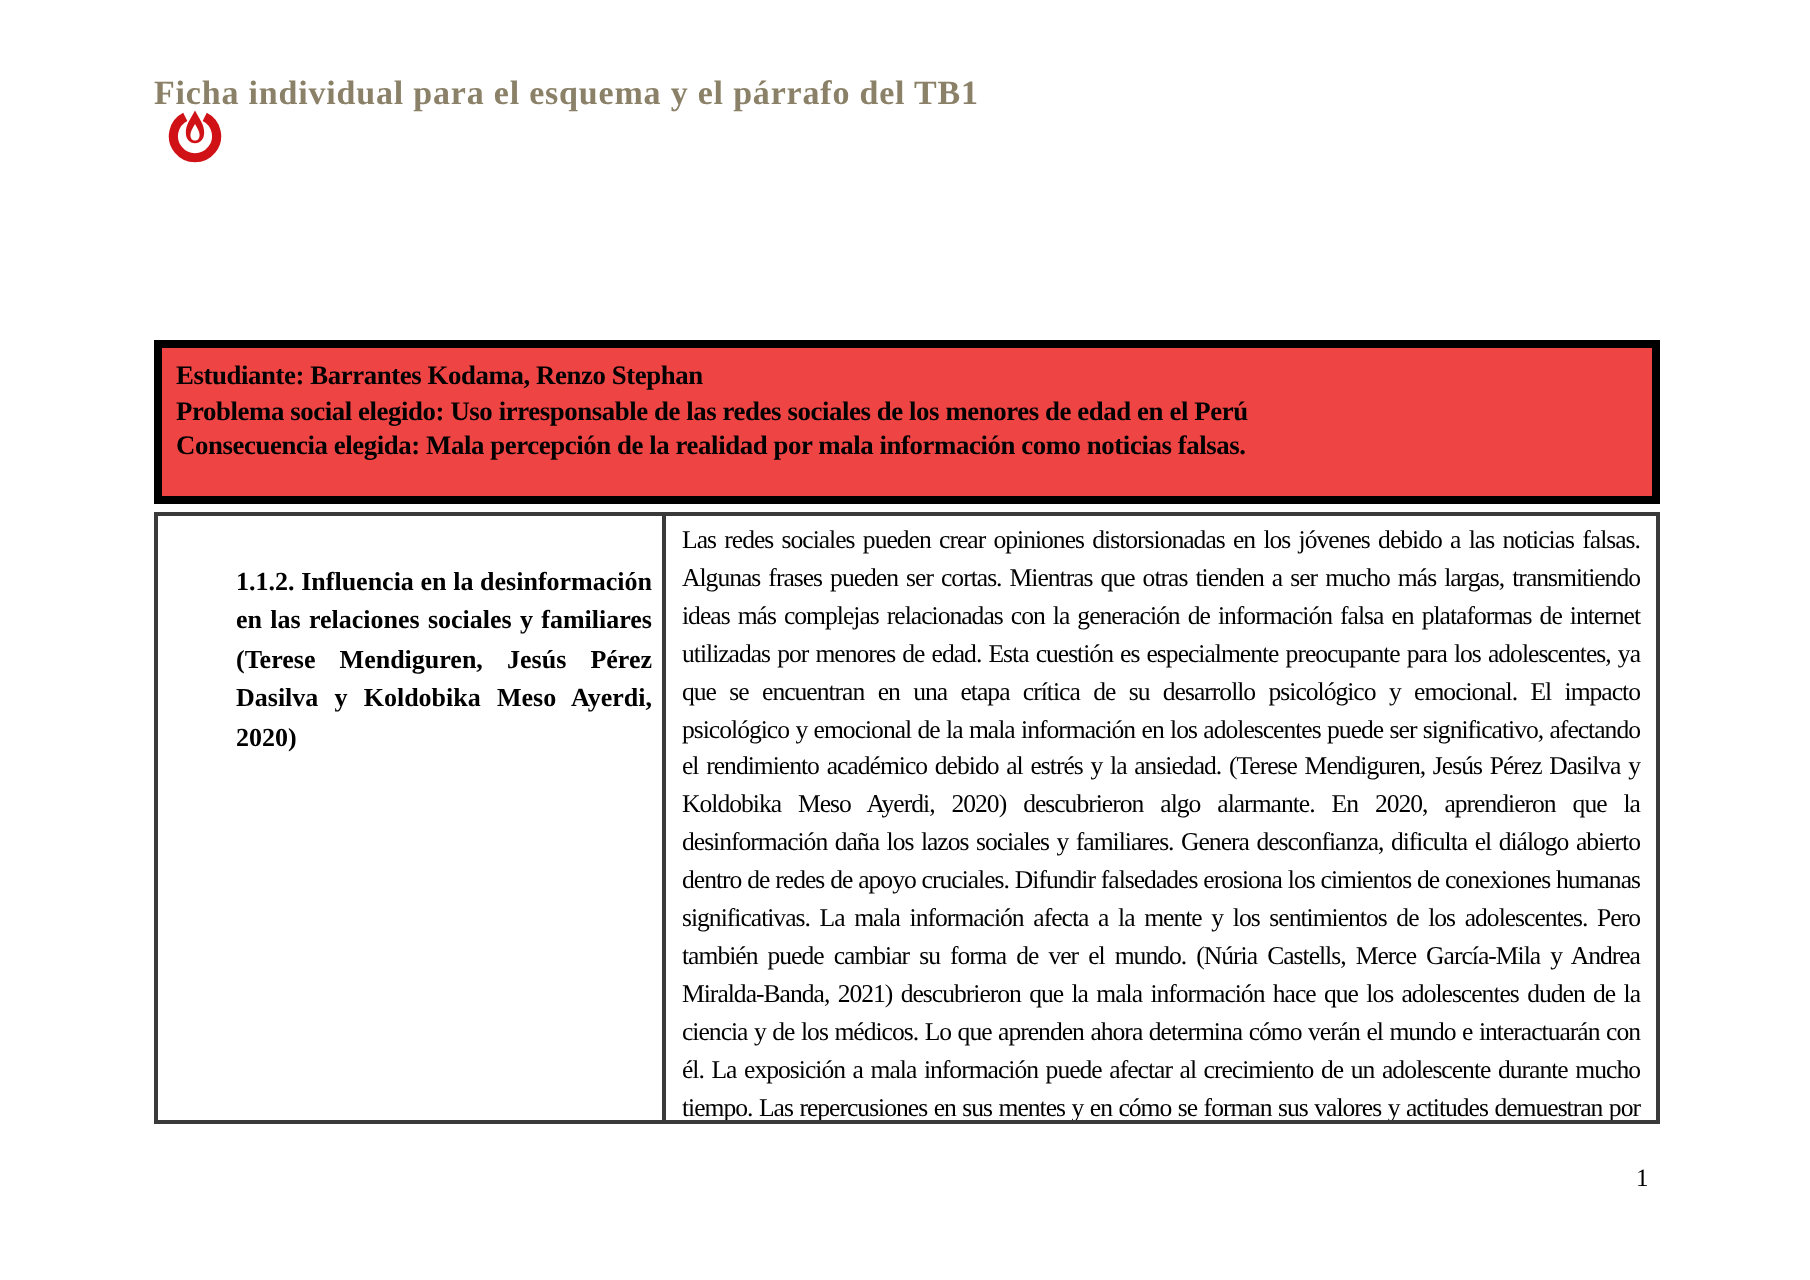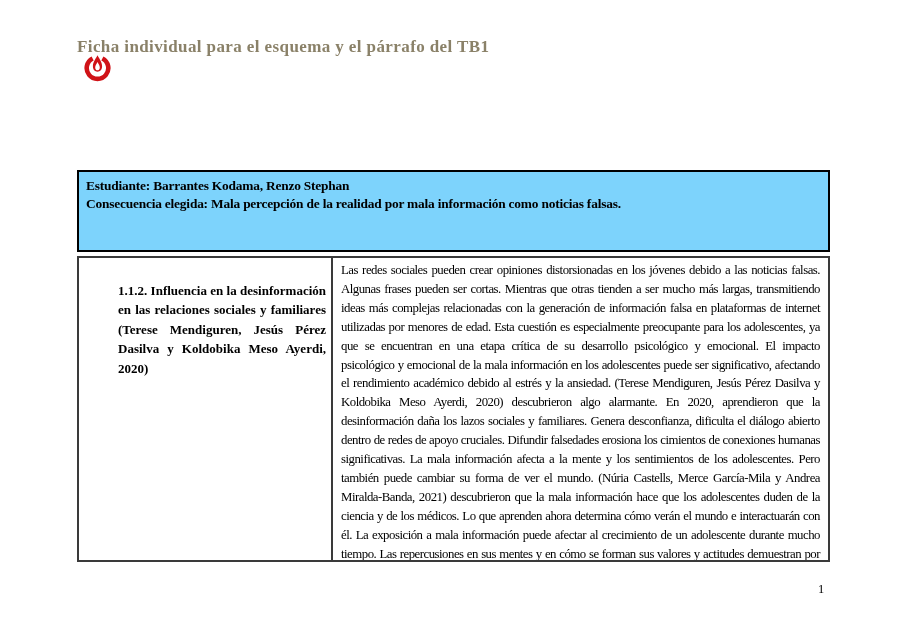--- a/index.html
+++ b/index.html
@@ -11,22 +11,22 @@
     font-family: "Liberation Serif", serif;
     font-weight: bold; font-size: 17px; letter-spacing: 0.4px;
     color: #8a8168;
   }
 
   .logo { position: absolute; left: 84px; top: 54px; width: 27px; height: 31px; }
 
   .info-box {
     position: absolute; left: 77px; top: 170px;
     width: 753px; height: 82px;
-    background: #7dd3fc;
-    border: 2px solid #000000;
+    background: #ef4444;
+    border: 4px solid #000000;
     padding: 5px 7px;
     font-weight: bold; font-size: 13.4px; line-height: 17.6px;
     letter-spacing: -0.2px;
   }
 
   .content-table {
     position: absolute; left: 77px; top: 256px;
     width: 753px; height: 306px;
     border: 2px solid #3a3a3a;
     display: flex; background: #fff;
@@ -72,20 +72,21 @@
 <div class="doc-title">Ficha individual para el esquema y el párrafo del TB1</div>
 
 <svg class="logo" viewBox="0 0 100 110" xmlns="http://www.w3.org/2000/svg" aria-hidden="true">
   <path d="M32 14 A40 40 0 1 0 68 14" fill="none" stroke="#d01217" stroke-width="17" stroke-linecap="butt"></path>
   <path d="M50 2 C41 19 33 28 33 43 C33 55 40 63 50 63 C60 63 67 55 67 43 C67 28 59 19 50 2 Z" fill="#d01217"></path>
   <path d="M50 27 C45 36 41.5 41 41.5 47.5 C41.5 54 45 58 50 58 C55 58 58.5 54 58.5 47.5 C58.5 41 55 36 50 27 Z" fill="#ffffff"></path>
 </svg>
 
 <div class="info-box">
   <div>Estudiante: Barrantes Kodama, Renzo Stephan</div>
+  <div>Problema social elegido: Uso irresponsable de las redes sociales de los menores de edad en el Perú</div>
   <div>Consecuencia elegida: Mala percepción de la realidad por mala información como noticias falsas.</div>
 </div>
 
 <div class="content-table">
   <div class="cell-left">
     <p class="outline-point">1.1.2. Influencia en la desinformación en las relaciones sociales y familiares (Terese Mendiguren, Jesús Pérez Dasilva y Koldobika Meso Ayerdi, 2020)</p>
   </div>
   <div class="cell-right">
     <p class="body-paragraph">Las redes sociales pueden crear opiniones distorsionadas en los jóvenes debido a las noticias falsas. Algunas frases pueden ser cortas. Mientras que otras tienden a ser mucho más largas, transmitiendo ideas más complejas relacionadas con la generación de información falsa en plataformas de internet utilizadas por menores de edad. Esta cuestión es especialmente preocupante para los adolescentes, ya que se encuentran en una etapa crítica de su desarrollo psicológico y emocional. El impacto psicológico y emocional de la mala información en los adolescentes puede ser significativo, afectando el rendimiento académico debido al estrés y la ansiedad. (Terese Mendiguren, Jesús Pérez Dasilva y Koldobika Meso Ayerdi, 2020) descubrieron algo alarmante. En 2020, aprendieron que la desinformación daña los lazos sociales y familiares. Genera desconfianza, dificulta el diálogo abierto dentro de redes de apoyo cruciales. Difundir falsedades erosiona los cimientos de conexiones humanas significativas. La mala información afecta a la mente y los sentimientos de los adolescentes. Pero también puede cambiar su forma de ver el mundo. (Núria Castells, Merce García-Mila y Andrea Miralda-Banda, 2021) descubrieron que la mala información hace que los adolescentes duden de la ciencia y de los médicos. Lo que aprenden ahora determina cómo verán el mundo e interactuarán con él. La exposición a mala información puede afectar al crecimiento de un adolescente durante mucho tiempo. Las repercusiones en sus mentes y en cómo se forman sus valores y actitudes demuestran por qué hay que prestar atención a este problema. Debemos fomentar un uso responsable de la información.</p>
   </div>

